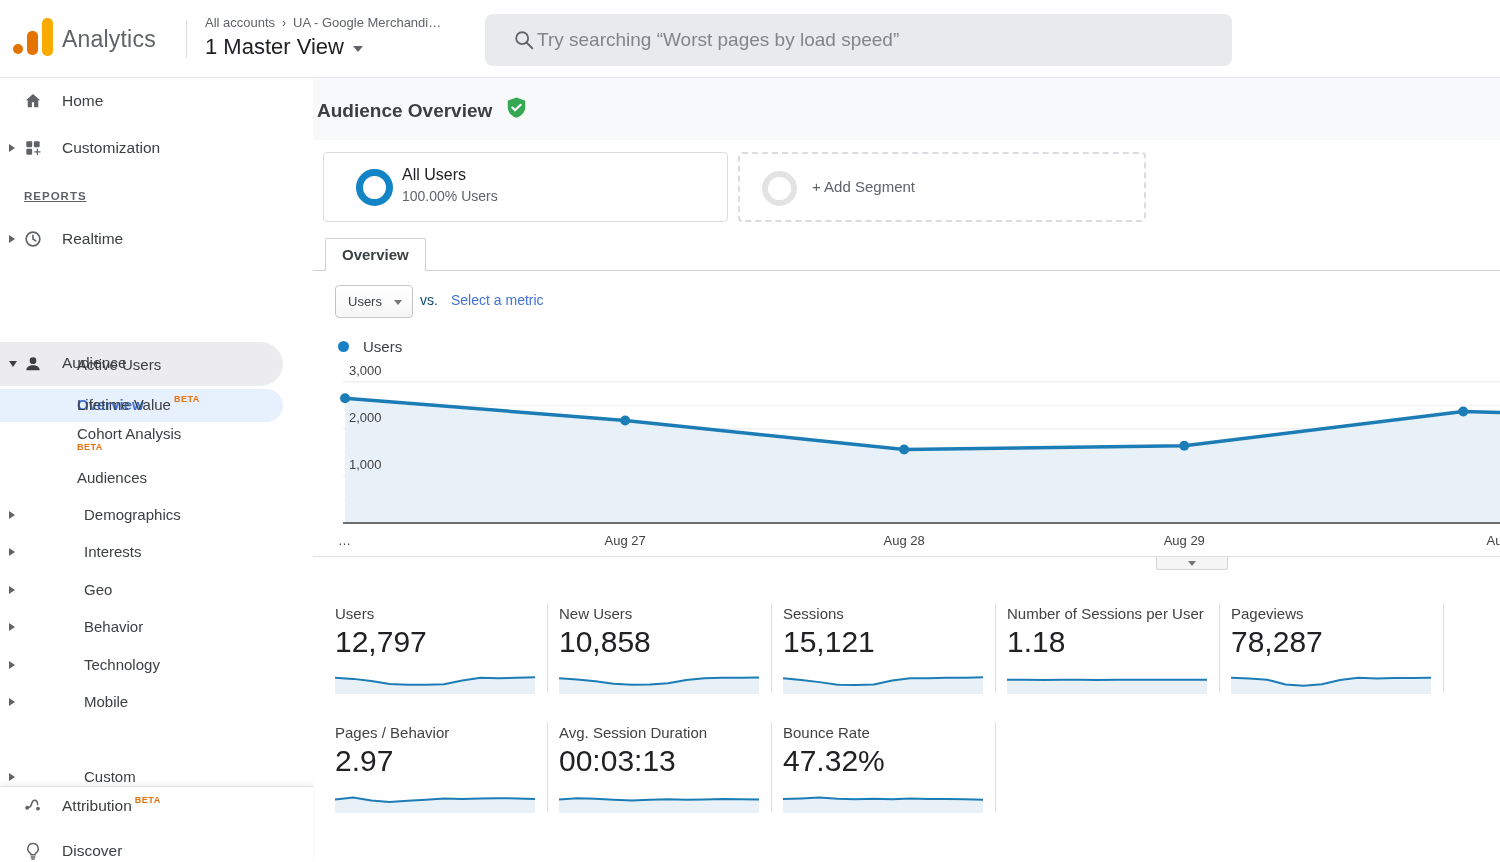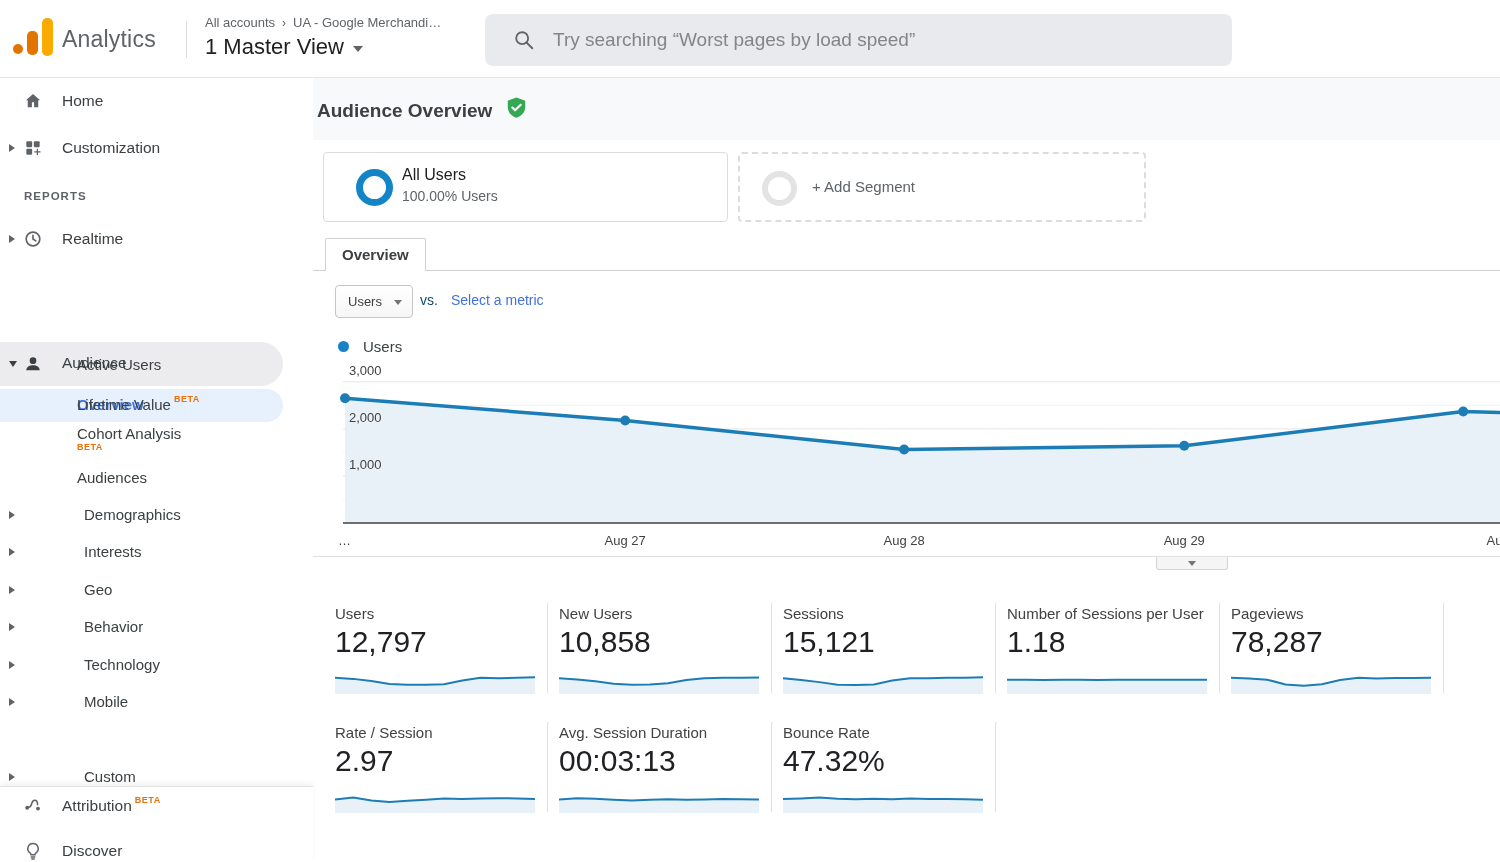--- a/index.html
+++ b/index.html
@@ -18,35 +18,35 @@
   .header-divider { position:absolute; left:186px; top:21px; width:1px; height:37px; background:#dadce0; }
   .crumb-row { position:absolute; left:205px; top:15px; font-size:13px; color:#5f6368; display:flex; align-items:center; }
   .crumb-sep { margin:0 7px; font-size:12px; color:#5f6368; }
   .view-row { position:absolute; left:205px; top:34px; font-size:22px; color:#202124; display:flex; align-items:center; }
   .caret { width:0; height:0; border-left:5px solid transparent; border-right:5px solid transparent;
            border-top:6px solid #5f6368; display:inline-block; margin-left:9px; margin-top:4px; }
   .search-box { position:absolute; left:485px; top:14px; width:747px; height:52px; background:#e8eaed;
                 border-radius:8px; display:flex; align-items:center; }
   .search-box svg { margin-left:28px; flex:0 0 auto; }
   .search-box input { border:none; outline:none; background:transparent; font-size:19px; color:#3c4043;
-                      margin-left:18px; width:640px; font-family:"Liberation Sans",sans-serif; }
+                      margin-left:2px; width:640px; font-family:"Liberation Sans",sans-serif; }
   .search-box input::placeholder { color:#80868b; }
 
   
   .sidebar { position:absolute; left:0; top:78px; width:313px; height:784px; background:#fff; z-index:5;padding-left:28px; }
   .nav-row { position:absolute; left:0; width:283px; height:30px; cursor:pointer; }
   .nav-row .tri { position:absolute; left:9px; top:11px; }
   .tri-right { width:0; height:0; border-top:4.5px solid transparent; border-bottom:4.5px solid transparent; border-left:6px solid #5f6368; }
   .tri-down  { width:0; height:0; border-left:4.5px solid transparent; border-right:4.5px solid transparent; border-top:6px solid #3c4043; }
   .nav-ic { position:absolute; left:23px; top:5px; width:20px; height:20px; }
   .nav-label { position:absolute; left:62px; top:6px; font-size:15.5px; color:#3c4043; white-space:nowrap; }
   .sub-label { position:absolute; left:77px; top:6px; font-size:15px; color:#3c4043; white-space:nowrap; }
   .sub-arrow { position:absolute; left:67px; top:11px; }
   .sub-label-arrow { left:84px; }
-  .section-label { position:absolute; left:24px; font-size:11.5px; font-weight:bold; letter-spacing:1px; color:#5f6368; }
+  .section-label { position:absolute; left:24px; font-size:11.5px; font-weight:bold; letter-spacing:1px; color:#5f6368;text-decoration:underline; }
   .pill-audience { top:264px; height:44px; background:#ececee; border-radius:0 22px 22px 0; }
   .pill-audience .tri { top:19px; } .pill-audience .nav-ic { top:12px; } .pill-audience .nav-label { top:12px; }
   .pill-overview { top:311px; height:33px; background:#e7f0fd; border-radius:0 17px 17px 0; }
   .pill-overview .sub-label { color:#4272d8; font-weight:bold; top:7px; }
   .beta-sup { font-size:9px; font-weight:bold; color:#e8710a; letter-spacing:.5px; vertical-align:8px; margin-left:3px; }
   .beta-block { position:absolute; left:77px; top:23px; font-size:9px; font-weight:bold; color:#e8710a; letter-spacing:.5px; }
   .sidebar-bottom { position:absolute; left:0; top:708px; width:313px; height:76px; background:#fff;
                     border-top:1px solid #e3e3e3; box-shadow:0 -3px 5px rgba(0,0,0,.05); z-index:6; }
 
   
@@ -351,21 +351,21 @@
         <polyline points="0,10.8 18.181818181818183,11.610000000000001 36.36363636363637,12.69 54.54545454545455,17.55 72.72727272727273,18.630000000000003 90.90909090909092,17.28 109.0909090909091,12.959999999999999 127.27272727272728,10.8 145.45454545454547,11.610000000000001 163.63636363636365,11.07 181.81818181818184,11.07 200.00000000000003,10.8" fill="none" stroke="#1c7db6" stroke-width="2"></polyline>
       </svg>
   </div>
   <div class="v-div" style="left:234px;  top:525px"></div>
   <div class="v-div" style="left:458px;  top:525px"></div>
   <div class="v-div" style="left:682px;  top:525px"></div>
   <div class="v-div" style="left:906px;  top:525px"></div>
   <div class="v-div" style="left:1130px; top:525px"></div>
 
   <div class="metric-card" style="left:22px; top:646px">
-    <span class="metric-label">Rate / Session</span>
+    <span class="metric-label">Pages / Behavior</span>
     <span class="metric-value">2.97</span>
     <svg class="metric-spark" width="200" height="27">
         <polygon points="0,13.5 18.181818181818183,11.610000000000001 36.36363636363637,14.58 54.54545454545455,15.930000000000001 72.72727272727273,14.85 90.90909090909092,13.77 109.0909090909091,12.419999999999998 127.27272727272728,12.959999999999999 145.45454545454547,12.419999999999998 163.63636363636365,12.149999999999999 181.81818181818184,12.419999999999998 200.00000000000003,12.959999999999999 200,27 0,27" fill="#e8f1f8"></polygon>
         <polyline points="0,13.5 18.181818181818183,11.610000000000001 36.36363636363637,14.58 54.54545454545455,15.930000000000001 72.72727272727273,14.85 90.90909090909092,13.77 109.0909090909091,12.419999999999998 127.27272727272728,12.959999999999999 145.45454545454547,12.419999999999998 163.63636363636365,12.149999999999999 181.81818181818184,12.419999999999998 200.00000000000003,12.959999999999999" fill="none" stroke="#1c7db6" stroke-width="2"></polyline>
       </svg>
   </div>
   <div class="metric-card" style="left:246px; top:646px">
     <span class="metric-label">Avg. Session Duration</span>
     <span class="metric-value">00:03:13</span>
     <svg class="metric-spark" width="200" height="27">

